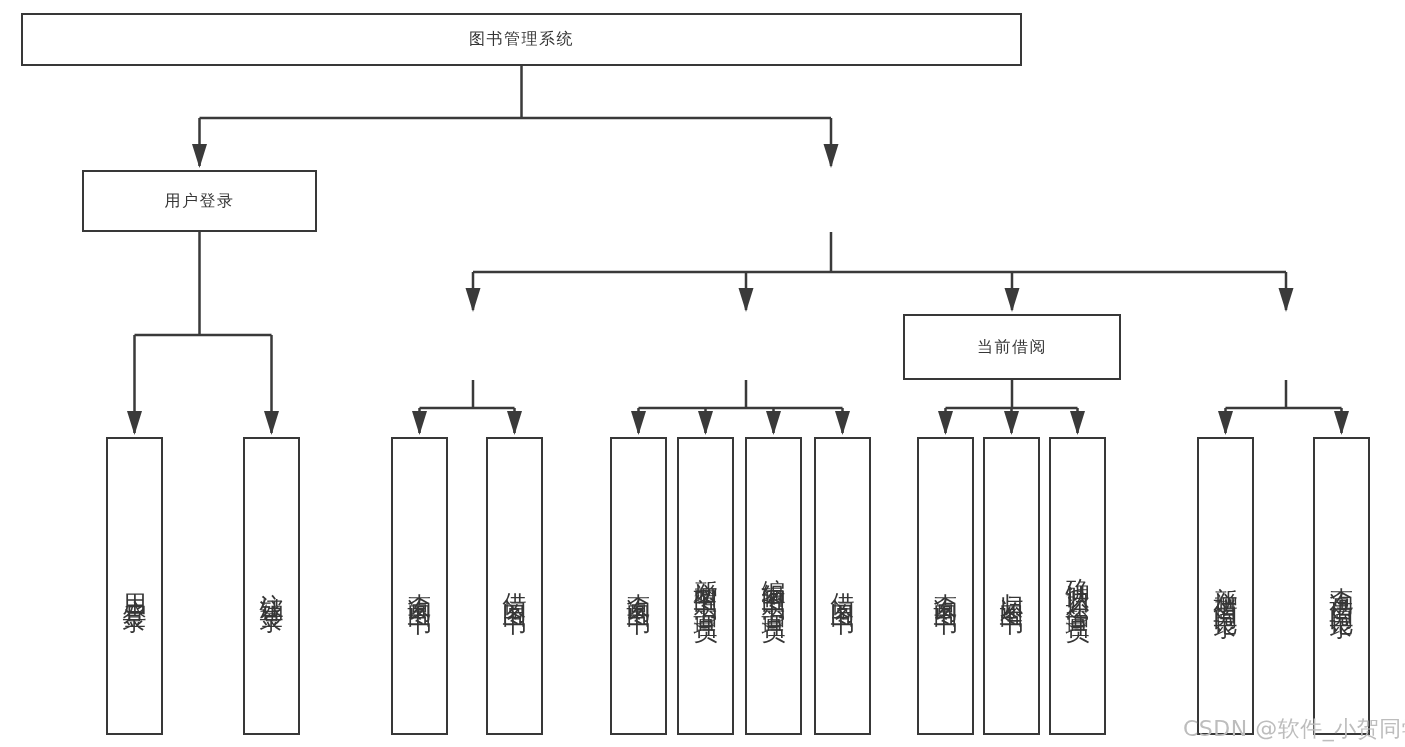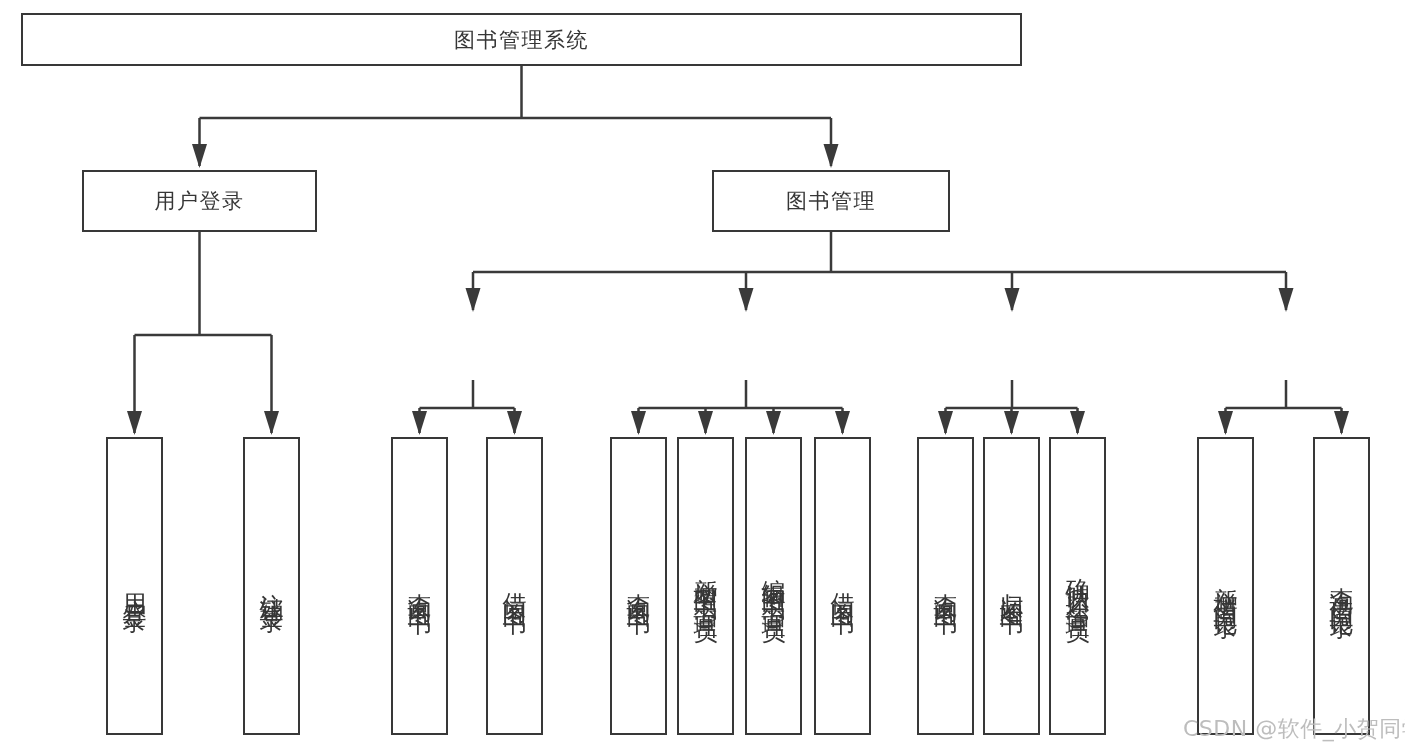--- a/index.html
+++ b/index.html
@@ -21,21 +21,21 @@
   .connectors path{stroke:var(--line-color);stroke-width:2.5;fill:none;}
   .connectors .ah{fill:var(--line-color);stroke:none;}
   .box{
     position:absolute;
     background:var(--bg);
     border:2.5px solid var(--border-color);
     box-sizing:border-box;
     display:flex;align-items:center;justify-content:center;
     color:var(--text-color);
   }
-  .h-label{font-size:21px;letter-spacing:1.5px;white-space:nowrap;}
+  .h-label{font-size:16px;letter-spacing:1.5px;white-space:nowrap;}
   .v-label{
     writing-mode:vertical-rl;
     font-size:24px;
     letter-spacing:6px;
     line-height:1;
     white-space:nowrap;
   }
   .watermark{
     position:absolute;
     left:1183px;top:714px;
@@ -92,24 +92,24 @@
     </g>
   </svg>
 
   <div class="box" style="left:21px;top:13px;width:1001px;height:53px">
     <span class="h-label">图书管理系统</span>
   </div>
 
   <div class="box" style="left:82px;top:170px;width:235px;height:62px">
     <span class="h-label">用户登录</span>
   </div>
-  <div class="box" style="left:712px;top:170px;width:238px;height:62px">
-    <span class="h-label">图书管理</span>
+
+  <div class="box" style="left:903px;top:314px;width:218px;height:66px">
+    <span class="h-label">当前借阅</span>
   </div>
-
 
   <div class="box" style="left:106px;top:437px;width:57px;height:298px">
     <span class="v-label">用户登录</span>
   </div>
   <div class="box" style="left:243px;top:437px;width:57px;height:298px">
     <span class="v-label">注销登录</span>
   </div>
 
   <div class="box" style="left:391px;top:437px;width:57px;height:298px">
     <span class="v-label">查询图书</span>

